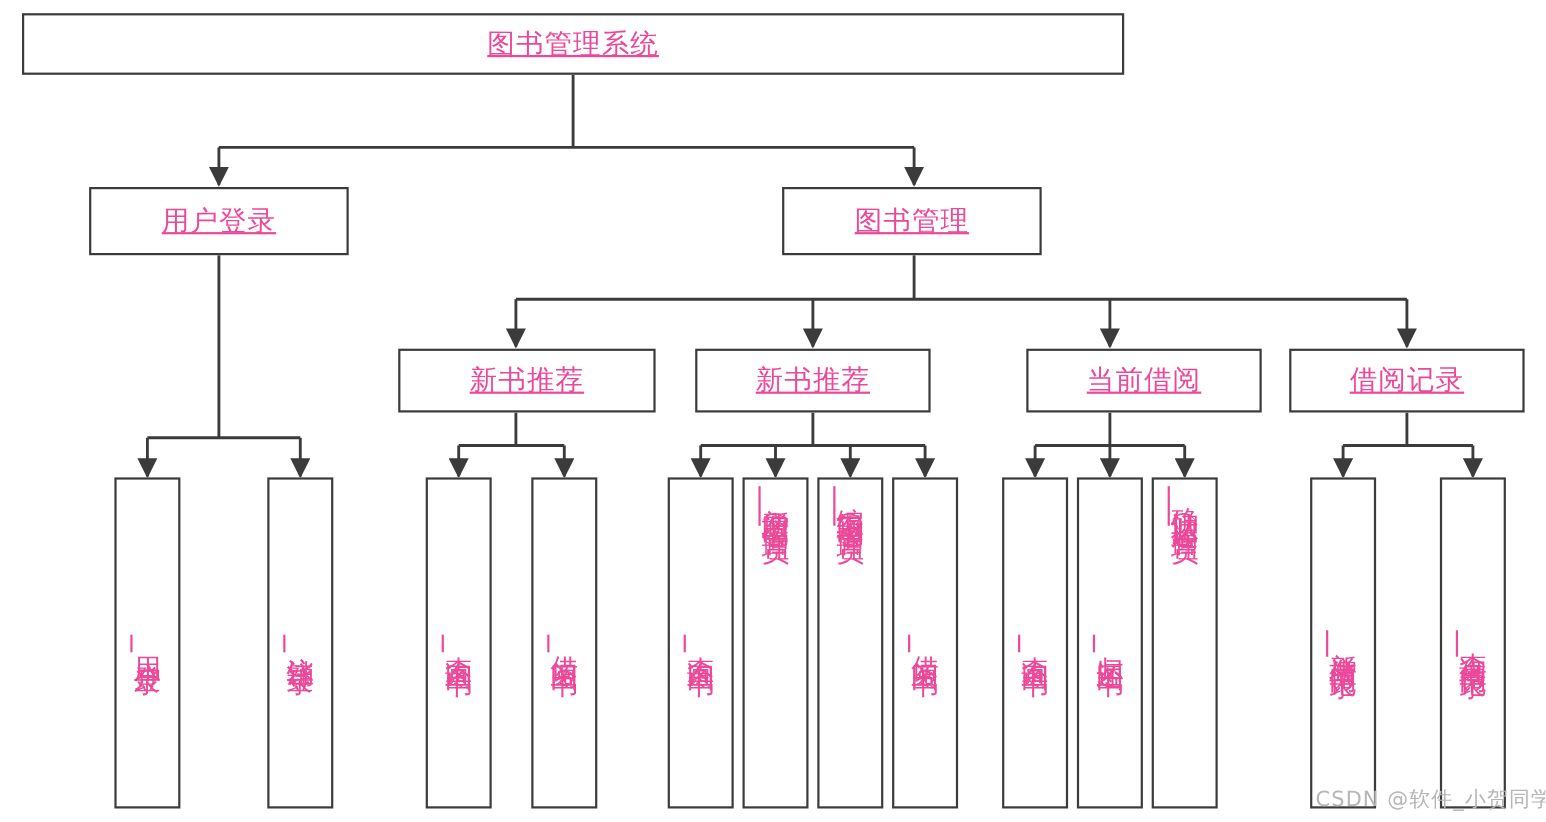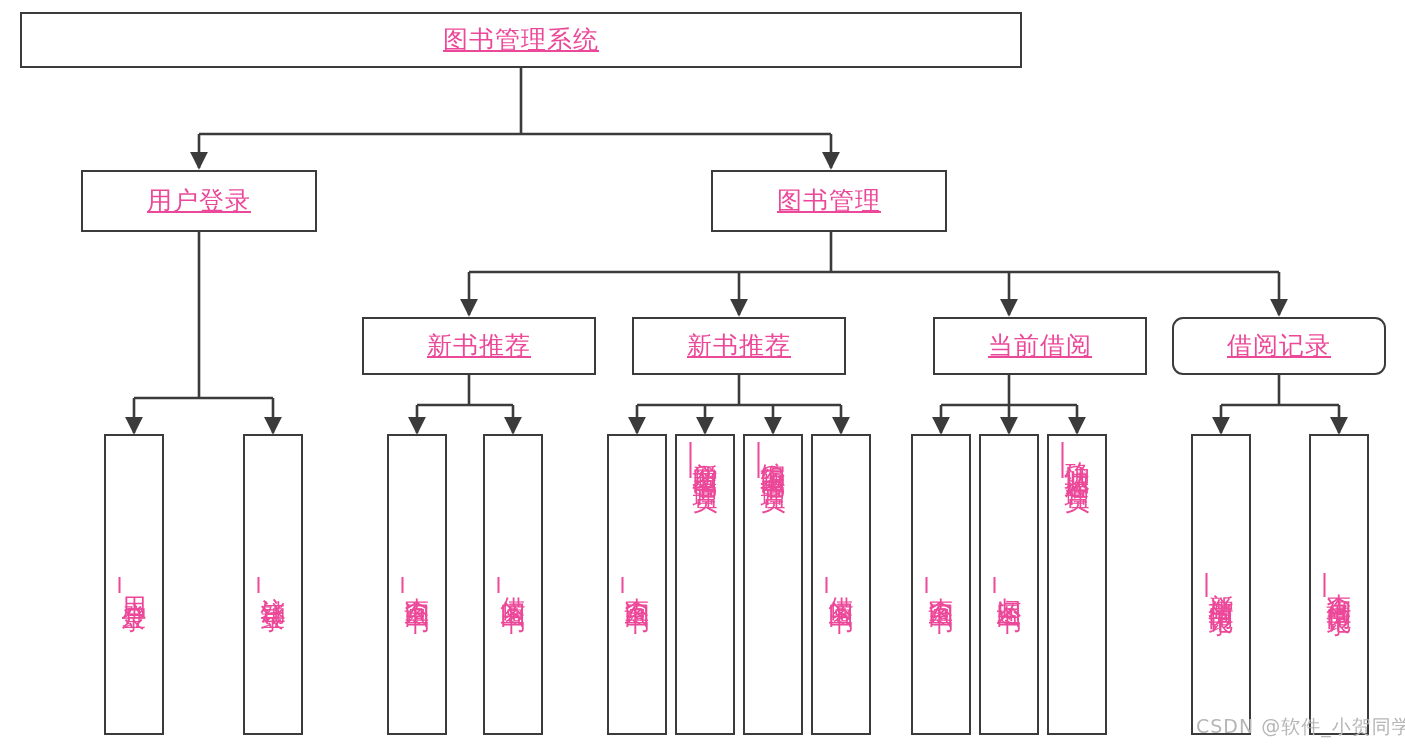--- a/index.html
+++ b/index.html
@@ -143,21 +143,21 @@
   </div>
 
   <div class="node" style="left:632px;top:317px;width:214px;height:58px;">
     <span class="lbl">新书推荐</span>
   </div>
 
   <div class="node" style="left:902px;top:317px;width:214px;height:58px;margin-left:31px;">
     <span class="lbl">当前借阅</span>
   </div>
 
-  <div class="node" style="left:1172px;top:317px;width:214px;height:58px;border-radius:11px;">
+  <div class="node" style="left:1172px;top:317px;width:214px;height:58px;">
     <span class="lbl">借阅记录</span>
   </div>
 
   <div class="node vert mid" style="left:104px;top:434px;width:60px;height:301px;">
     <span class="lbl">用户登录</span>
   </div>
 
   <div class="node vert mid" style="left:243px;top:434px;width:60px;height:301px;">
     <span class="lbl">注销登录</span>
   </div>

